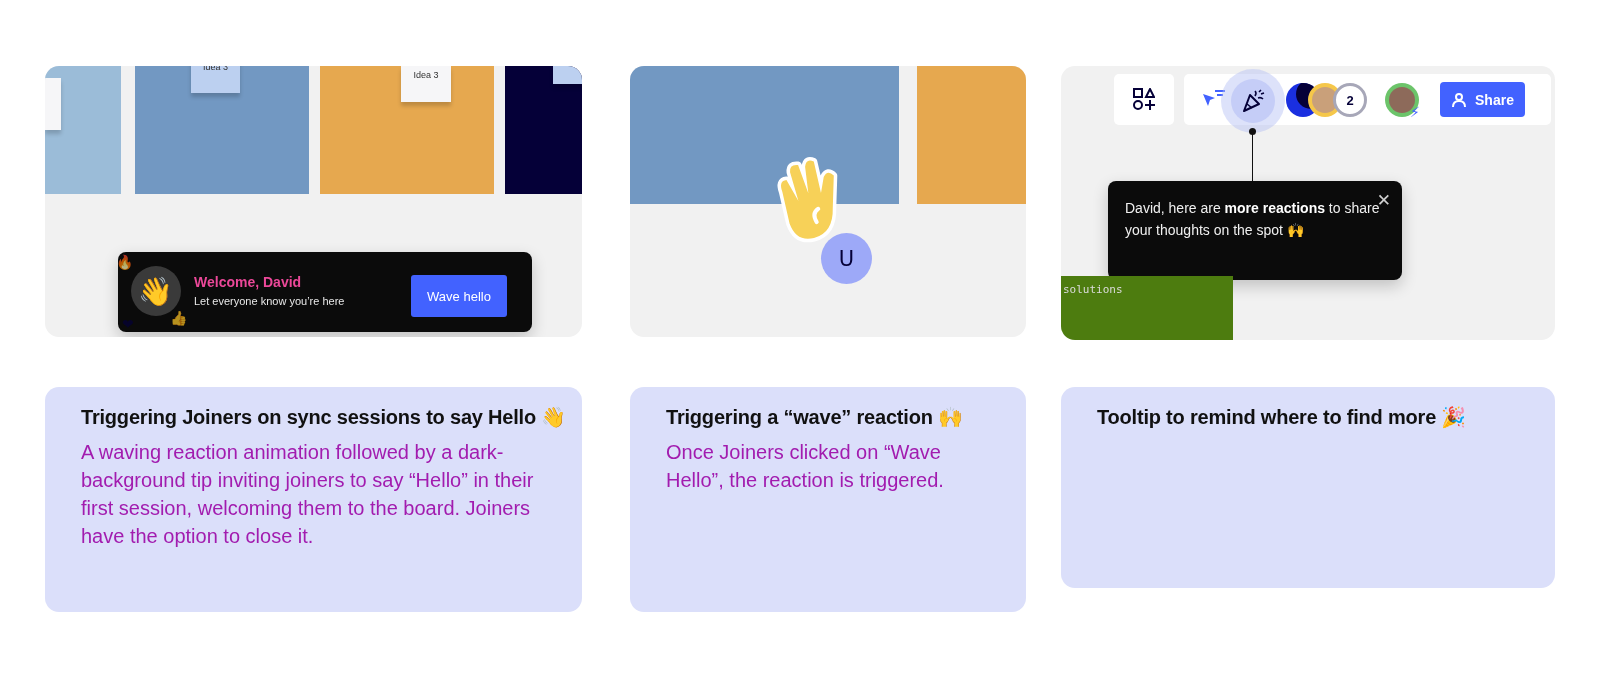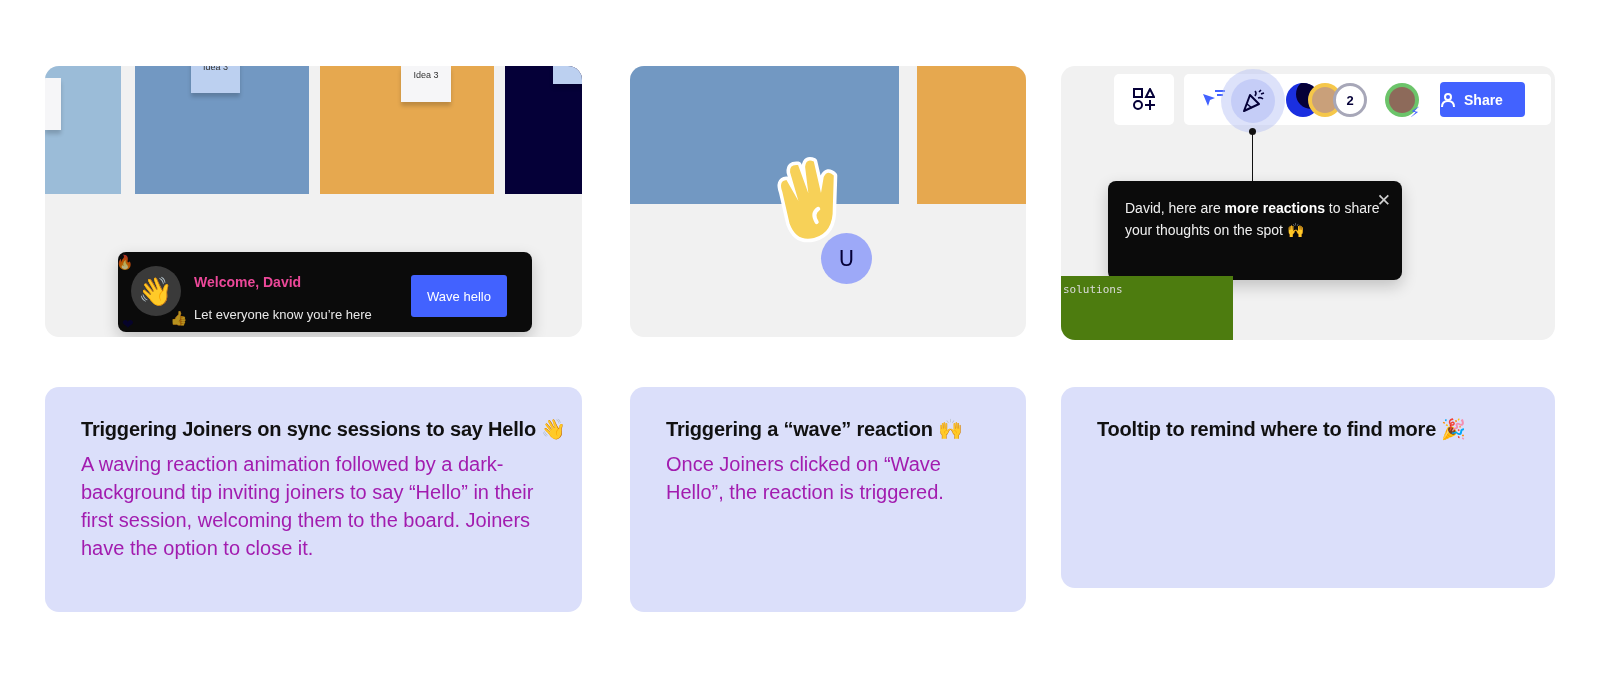--- a/index.html
+++ b/index.html
@@ -1,45 +1,45 @@
 <!DOCTYPE html>
 <html><head>
 <meta charset="utf-8">
 <style>
   * { box-sizing: border-box; margin: 0; padding: 0; }
   html, body { width: 1600px; height: 691px; background: #ffffff; overflow: hidden; }
   body { position: relative; font-family: "Liberation Sans", "DejaVu Sans", sans-serif; color: #050038; }
 
   .panel { position: absolute; background: #f1f1f1; border-radius: 14px; overflow: hidden; }
-  .card { position: absolute; background: #dbdffa; border-radius: 14px; padding: 30px 36px; }
+  .card { position: absolute; background: #dbdffa; border-radius: 14px; padding: 18px 36px; }
   .card h3 { font-size: 20px; font-weight: 700; color: #111; margin-bottom: 9px; white-space: nowrap; letter-spacing: -0.2px; }
   .card p { font-size: 20px; line-height: 28px; color: #a21caf; }
 
   .block { position: absolute; }
   .sticky { position: absolute; background: #bcd0f0; font-size: 9px; color: #333; text-align: center; padding-top: 4px; box-shadow: 0 4px 4px rgba(0,0,0,0.18); }
   .sticky.white { background: #f6f6f8; }
 
   
   .toast { position: absolute; left: 73px; top: 186px; width: 414px; height: 80px; background: #0b0b0b; border-radius: 8px; box-shadow: 0 6px 16px rgba(0,0,0,0.2); overflow: hidden; }
   .toast-avatar { position: absolute; left: 13px; top: 14px; width: 50px; height: 50px; border-radius: 50%; background: #3a3a3a; display: flex; align-items: center; justify-content: center; font-size: 28px; }
   .toast-title { position: absolute; left: 76px; top: 22px; font-size: 14px; font-weight: 700; color: #ec4899; }
-  .toast-sub { position: absolute; left: 76px; top: 43px; font-size: 13px; color: #e8e8e8; margin-top: 12px; }
+  .toast-sub { position: absolute; left: 76px; top: 43px; font-size: 11px; color: #e8e8e8; }
   .toast-btn { position: absolute; left: 293px; top: 23px; width: 96px; height: 42px; background: #4262ff; border-radius: 3px; color: #ffffff; font-size: 13px; display: flex; align-items: center; justify-content: center; border: none; }
   .deco { position: absolute; font-size: 14px; opacity: 0.7; }
 
   
   .wave-hand { position: absolute; left: 128px; top: 88px; width: 100px; height: 100px; }
   .u-avatar { position: absolute; left: 191px; top: 167px; width: 51px; height: 51px; border-radius: 50%; background: #9da9f8; display: flex; align-items: center; justify-content: center; font-size: 21px; color: #050038; font-family: "DejaVu Sans", sans-serif; }
 
   
   .tb-box { position: absolute; background: #fff; border-radius: 5px; }
   .react-halo { position: absolute; left: 160px; top: 3px; width: 64px; height: 64px; border-radius: 50%; background: rgba(180,190,245,0.45); }
   .react-btn { position: absolute; left: 170px; top: 13px; width: 44px; height: 44px; border-radius: 50%; background: #c5cdf7; display: flex; align-items: center; justify-content: center; }
   .av { position: absolute; width: 34px; height: 34px; border-radius: 50%; display: flex; align-items: center; justify-content: center; }
-  .share-btn { position: absolute; left: 379px; top: 16px; width: 85px; height: 35px; background: #4262ff; border-radius: 4px; color: #fff; font-size: 14px; font-weight: 700; display: flex; align-items: center; justify-content: flex-start; gap: 8px; border: none; }
+  .share-btn { position: absolute; left: 379px; top: 16px; width: 85px; height: 35px; background: #4262ff; border-radius: 4px; color: #fff; font-size: 14px; font-weight: 700; display: flex; align-items: center; justify-content: center; gap: 8px; border: none; }
   .connector { position: absolute; left: 191px; top: 65px; width: 1px; height: 50px; background: #111; }
   .connector-dot { position: absolute; left: 188px; top: 62px; width: 7px; height: 7px; border-radius: 50%; background: #111; }
   .tip { position: absolute; left: 47px; top: 115px; width: 294px; height: 99px; background: #0b0b0b; border-radius: 8px; color: #f0f0f0; font-size: 14px; line-height: 21.5px; padding: 17px 17px; box-shadow: 0 6px 16px rgba(0,0,0,0.2); }
   .tip b { color: #fff; }
   .tip-close { position: absolute; right: 11px; top: 9px; color: #cfcfcf; font-size: 17px; cursor: pointer; }
   .sol-block { position: absolute; left: 0; top: 210px; width: 172px; height: 70px; background: #4d7c0f; }
   .sol-text { position: absolute; left: 2px; top: 7px; font-family: "DejaVu Sans Mono", monospace; font-size: 11px; color: #dcdcdc; }
 </style>
 </head>
 <body>

